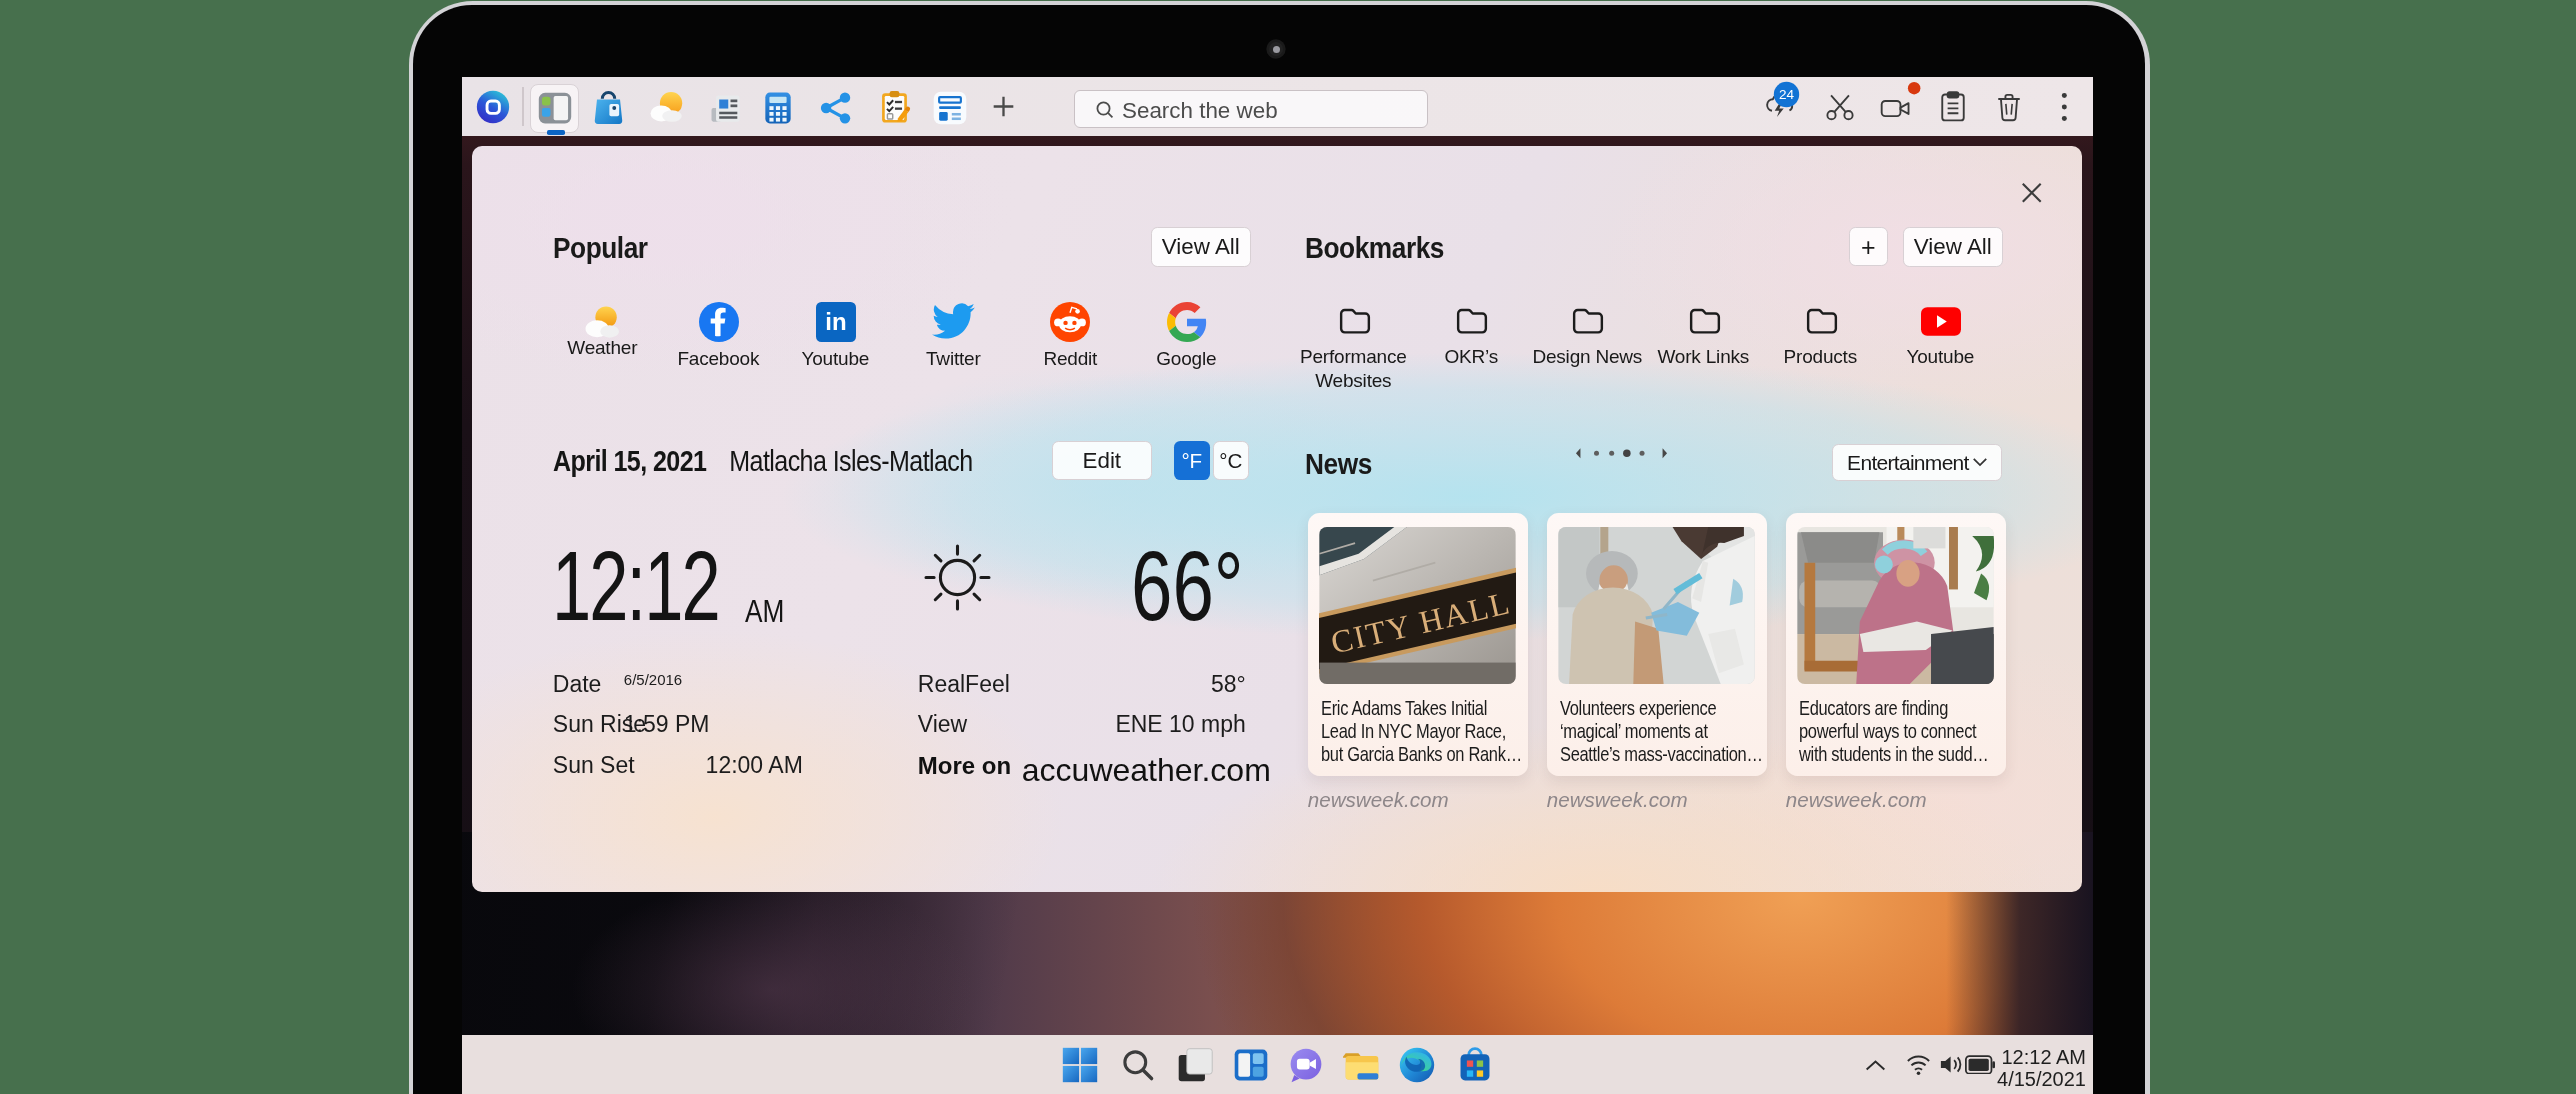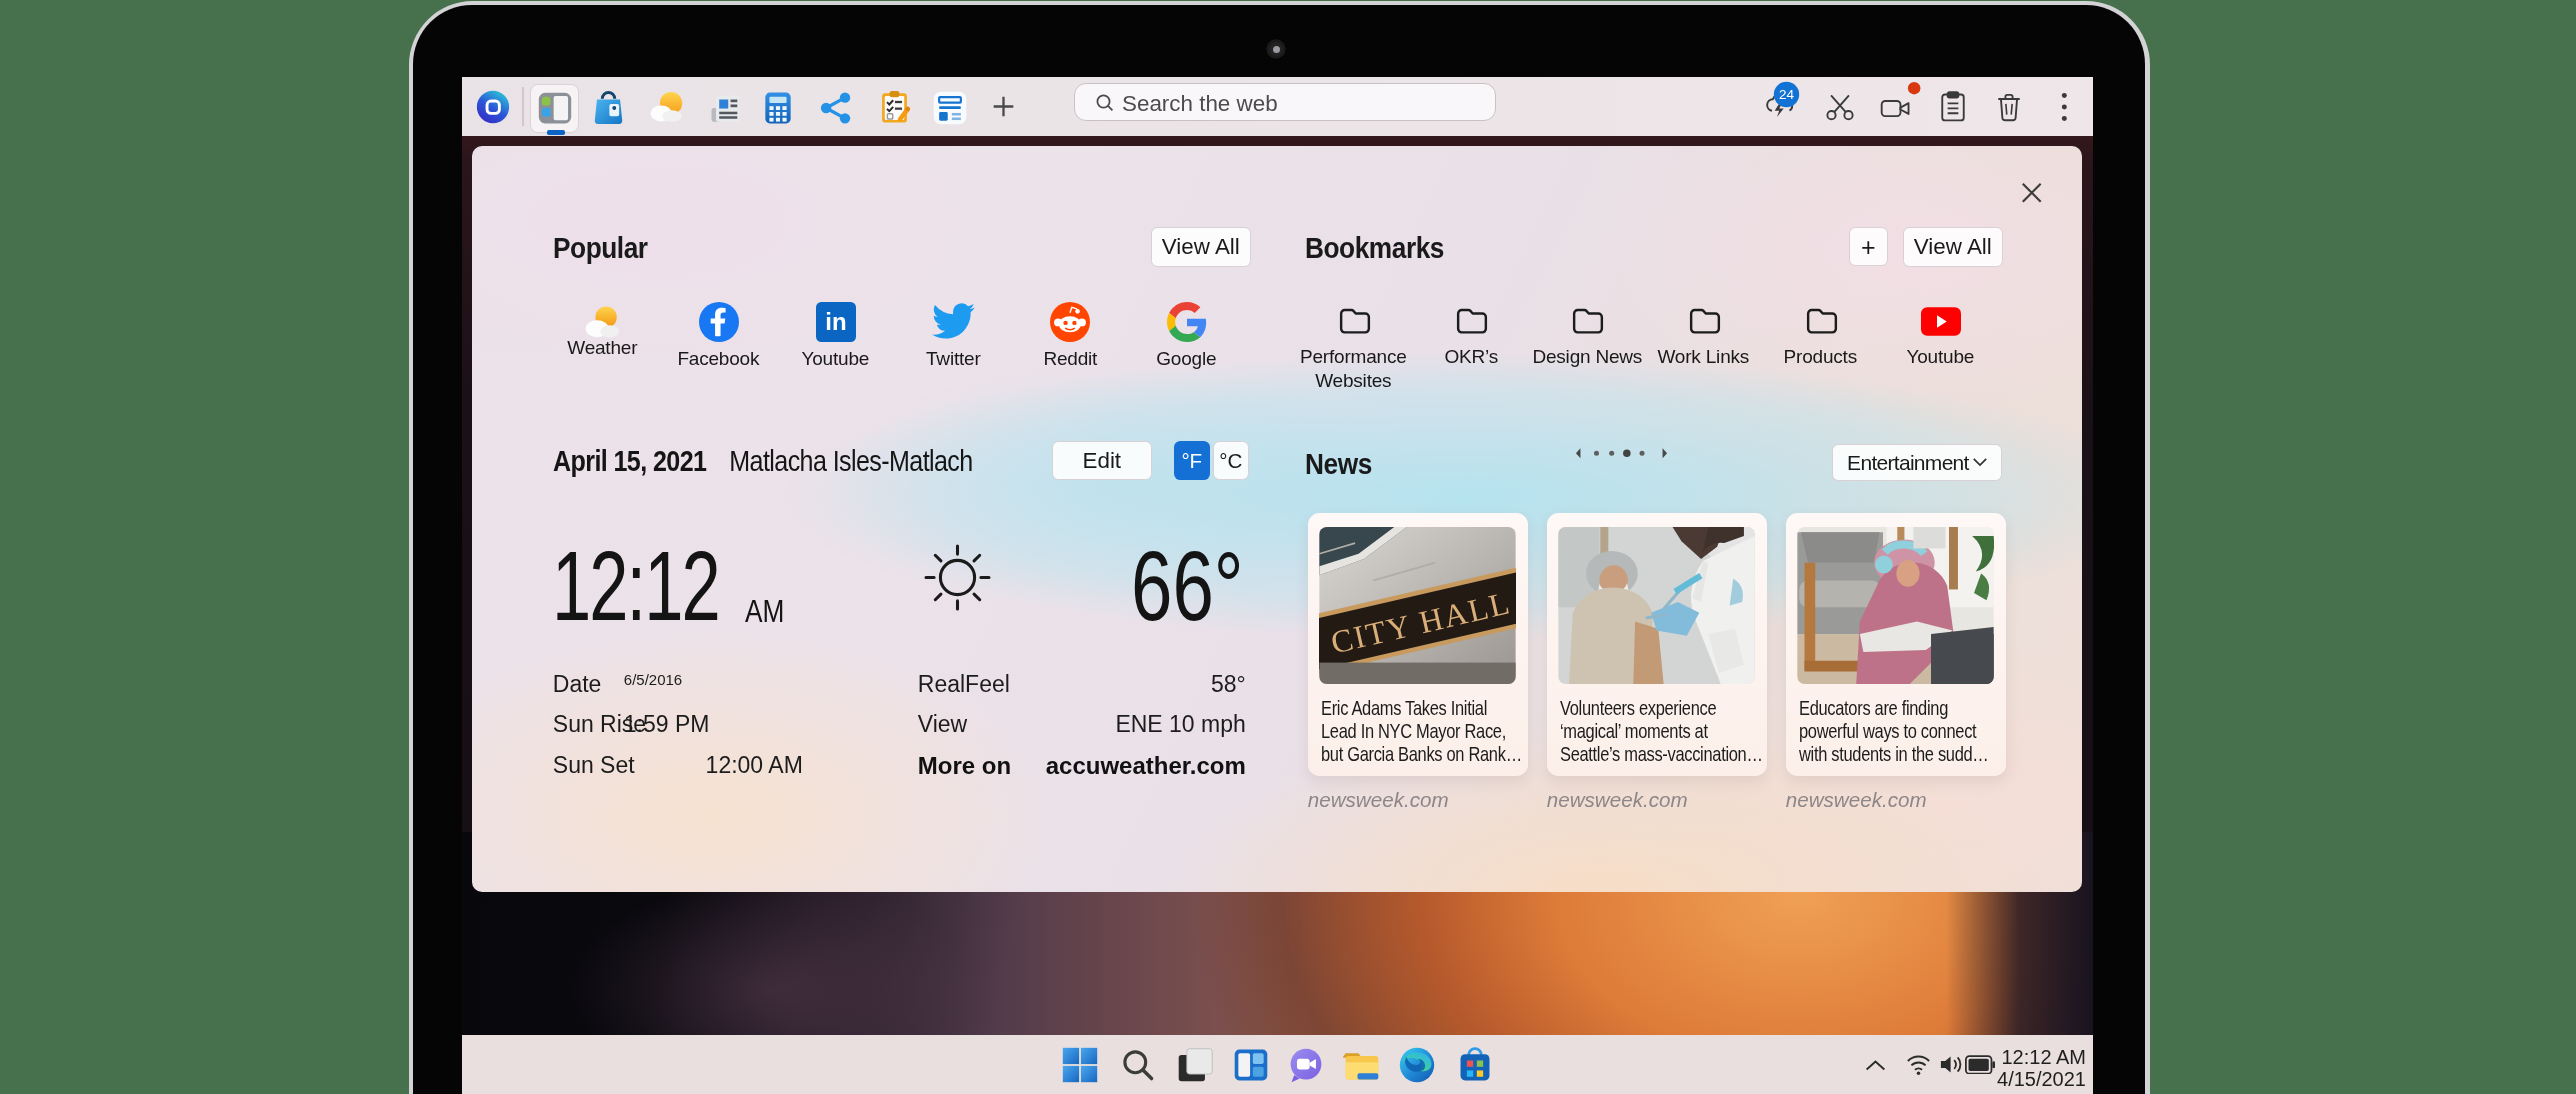--- a/index.html
+++ b/index.html
@@ -28,21 +28,21 @@
       linear-gradient(100deg, rgba(8,8,12,.95) 0%, rgba(8,8,12,.9) 13%, rgba(30,22,30,.55) 22%, rgba(0,0,0,0) 34%),
       linear-gradient(90deg, rgba(0,0,0,0) 91%, rgba(34,24,36,.85) 95.5%, #191320 100%),
       radial-gradient(608px 411px at 82% 24%, #f0a055, #dd7b38 40%, rgba(185,90,44,.9) 62%, rgba(115,58,40,.5) 85%, rgba(70,35,32,0) 100%),
       linear-gradient(90deg, #100d14 0%, #221826 16%, #503a4a 32%, #7a4f4e 46%, #9a5630 60%, #c96a33 75%, #cd6e35 88%, #5a3a36 96%, #241722 100%);
   }
 
   
   #toolbar { left:0; top:0; width:1631px; height:59px; background:linear-gradient(90deg,#e9e3e7,#ece5e7 55%,#eee6e8); }
   #tbsel { left:68px; top:7.2px; width:49px; height:49px; background:#f7f3f5; border:0.9px solid #d9d2d6; border-radius:8px; }
   #tbunder { left:85px; top:53px; width:18px; height:4.5px; border-radius:1.8px; background:#0b64c4; }
-  #searchbox { left:612px; top:6px; width:422px; height:38px; background:rgba(252,250,252,.85); border:0.9px solid #c9c1c5; border-radius:12px; }
+  #searchbox { left:612px; top:13px; width:354px; height:38px; background:rgba(252,250,252,.85); border:0.9px solid #c9c1c5; border-radius:6px; }
   #searchbox span { position:absolute; left:47px; top:7.2px; font-size:22.4px; color:#4c4c4c; }
 
   
   #panel {
     left:9.8px; top:69px; width:1610px; height:746px; border-radius:10px;
     background:
       radial-gradient(984px 206px at 62% 47%, rgba(178,227,239,.95), rgba(178,227,239,.4) 52%, rgba(178,227,239,0) 70%),
       radial-gradient(411px 170px at 40% 45%, rgba(190,228,238,.55), rgba(190,228,238,0) 70%),
       radial-gradient(501px 268px at 15% 90%, rgba(247,226,207,.95), rgba(247,226,207,0) 70%),
       radial-gradient(626px 233px at 70% 100%, rgba(248,221,196,.9), rgba(248,221,196,0) 72%),
@@ -308,21 +308,21 @@
     <div class="abs" style="left:152px;top:525px;width:179px;text-align:left;font-size:15px;color:#1c1c1c">6/5/2016</div>
     <div class="abs" style="left:446px;top:525px;font-size:23px;color:#1c1c1c">RealFeel</div>
     <div class="abs" style="left:595px;top:525px;width:179px;text-align:right;font-size:23px;color:#1c1c1c">58°</div>
     <div class="abs" style="left:81px;top:565px;font-size:23px;color:#1c1c1c">Sun Rise</div>
     <div class="abs" style="left:152px;top:565px;width:179px;text-align:left;font-size:23px;color:#1c1c1c">1:59 PM</div>
     <div class="abs" style="left:446px;top:565px;font-size:23px;color:#1c1c1c">View</div>
     <div class="abs" style="left:595px;top:565px;width:179px;text-align:right;font-size:23px;color:#1c1c1c">ENE 10 mph</div>
     <div class="abs" style="left:81px;top:606px;font-size:23px;color:#1c1c1c">Sun Set</div>
     <div class="abs" style="left:152px;top:606px;width:179px;text-align:right;font-size:23px;color:#1c1c1c">12:00 AM</div>
     <div class="abs" style="left:446px;top:606px;font-size:24px;color:#111;font-weight:700">More on</div>
-    <div class="abs" style="left:550px;top:606px;width:224px;text-align:right;font-size:24px;color:#111;font-weight:700">accuweather.com</div>
+    <div class="abs" style="left:550px;top:606px;width:224px;text-align:right;font-size:32px;color:#111;font-weight:400">accuweather.com</div>
 
     <div class="h1" style="left:833px;top:85px">Bookmarks</div>
     <div class="btn" style="left:1377px;top:81px;width:39px;height:39px;line-height:38px;font-size:25px">+</div>
     <div class="btn" style="left:1431px;top:81px;width:100px;height:40px;line-height:38px">View All</div>
 
     <svg class="ico" style="left:866px;top:160px" width="34" height="29.5" viewBox="0 0 38 33">
       <path d="M3.5 8.5 a4 4 0 0 1 4-4 h7.5 a3 3 0 0 1 2.2 1 l2.6 2.9 h10.7 a4 4 0 0 1 4 4 v13.1 a4 4 0 0 1-4 4 h-23 a4 4 0 0 1-4-4 z" fill="none" stroke="#1c1c1c" stroke-width="2.7" stroke-linejoin="round"></path>
     </svg>
     <svg class="ico" style="left:983px;top:160px" width="34" height="29.5" viewBox="0 0 38 33">
       <path d="M3.5 8.5 a4 4 0 0 1 4-4 h7.5 a3 3 0 0 1 2.2 1 l2.6 2.9 h10.7 a4 4 0 0 1 4 4 v13.1 a4 4 0 0 1-4 4 h-23 a4 4 0 0 1-4-4 z" fill="none" stroke="#1c1c1c" stroke-width="2.7" stroke-linejoin="round"></path>

